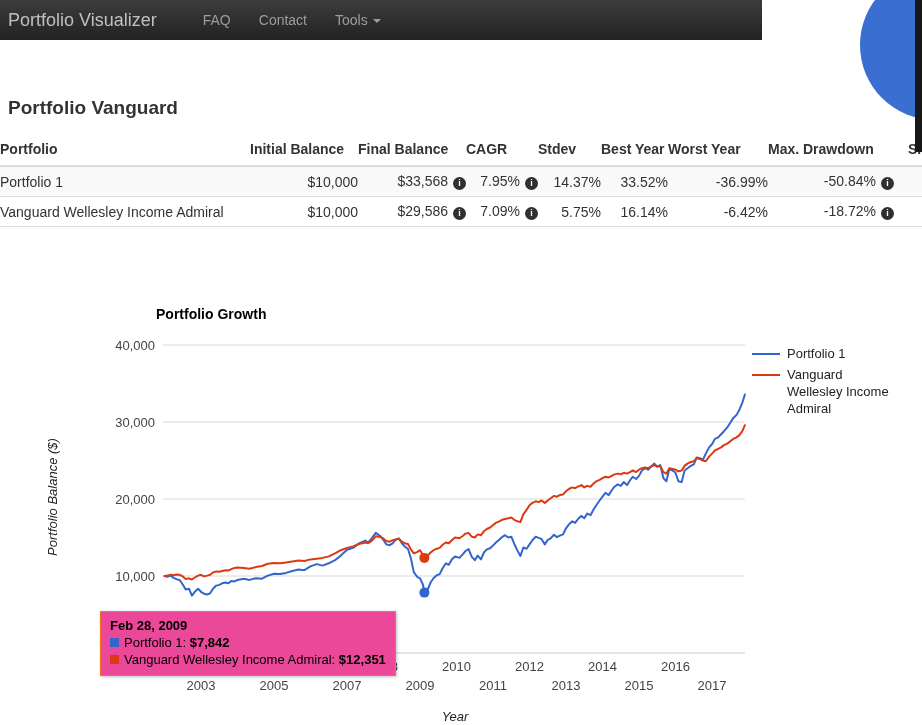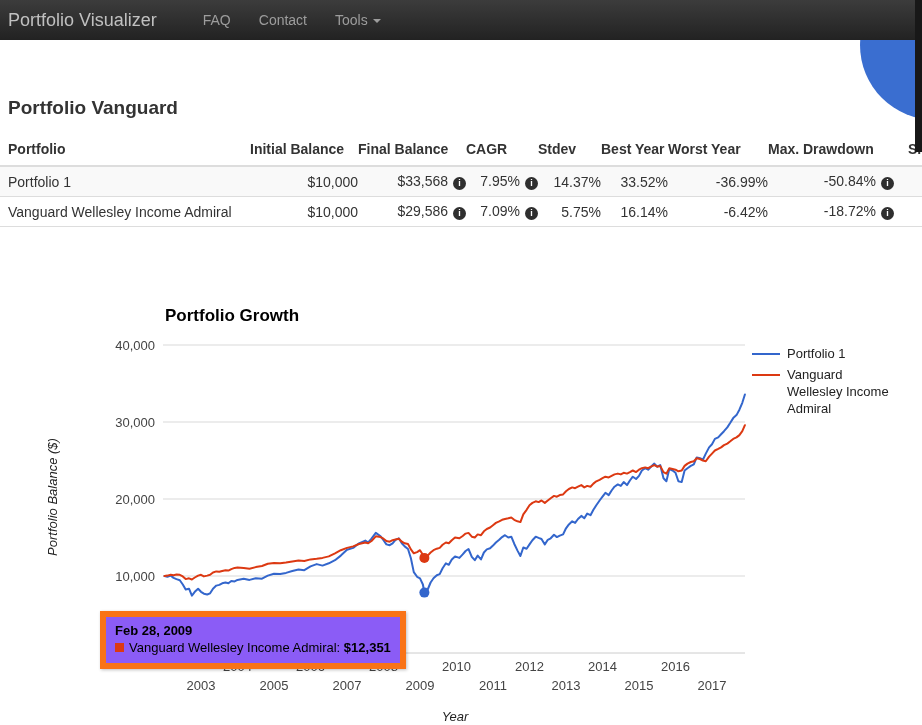--- a/index.html
+++ b/index.html
@@ -4,21 +4,21 @@
 <style>
   * { margin:0; padding:0; box-sizing:border-box; }
   html,body { width:922px; height:725px; }
   body {
     position:relative; overflow:hidden; background:#fff;
     font-family:"Liberation Sans", sans-serif; color:#333;
   }
 
   
   .navbar {
-    position:absolute; left:0; top:0; width:922px; height:40px;
+    position:absolute; left:0; top:0; width:762px; height:40px;
     background:linear-gradient(#3c3c3c,#222); z-index:4;
     display:flex; align-items:center;
   }
   .brand { font-size:18px; color:#c0c0c0; padding:0 10px 0 8px; line-height:40px; cursor:pointer; }
   .nav-items { list-style:none; display:flex; margin-left:22px; }
   .nav-items li { font-size:14px; color:#9d9d9d; padding:0 14px; line-height:40px; cursor:pointer; }
   .caret {
     display:inline-block; width:0; height:0; margin-left:5px; vertical-align:middle;
     border-left:4px solid transparent; border-right:4px solid transparent; border-top:4px solid #9d9d9d;
   }
@@ -30,42 +30,42 @@
   }
   .edge-strip { position:absolute; left:915px; top:0; width:7px; height:152px; background:#181818; z-index:5; }
 
   
   .page-title { position:absolute; left:8px; top:97px; font-size:19px; font-weight:bold; color:#333; }
 
   
   .tbl-wrap { position:absolute; left:0; top:133px; width:922px; overflow:hidden; z-index:2; }
   table { width:954px; border-collapse:collapse; table-layout:fixed; font-size:14px; color:#333; }
   th { text-align:left; font-weight:bold; padding:8px 0; border-bottom:2px solid #ddd; white-space:nowrap; }
-  th.first, td.first { text-align:left; padding-left:8px; }
+  th.first, td.first { text-align:left; }
   th.last { text-align:left; padding-left:14px; }
   td { text-align:right; padding:6px 0; border-bottom:1px solid #ddd; white-space:nowrap; }
   tr.striped td { background:#f9f9f9; }
   .ico {
     display:inline-block; width:13px; height:13px; border-radius:50%;
     background:#2f2f2f; color:#fff; font-size:9px; font-weight:bold;
     text-align:center; line-height:13px; margin-left:5px; cursor:pointer;
   }
 
   
-  .chart-title { position:absolute; left:165px; top:306px; font-size:17px; font-weight:bold; color:#000; z-index:2; }
+  .chart-title { position:absolute; left:156px; top:306px; font-size:14px; font-weight:bold; color:#000; z-index:2; }
   svg.chart { position:absolute; left:0; top:0; z-index:1; pointer-events:none; }
   .legend { position:absolute; left:752px; top:345px; width:160px; font-size:13px; color:#222; z-index:2; }
   .leg-item { display:flex; margin-bottom:4px; line-height:17px; }
   .leg-swatch { width:28px; height:2px; margin:8px 7px 0 0; flex:none; }
   .leg-label { max-width:105px; }
 
   
   .tooltip {
     position:absolute; left:100px; top:611px; z-index:9;
-    background:#8b5cf6; border:6px solid #f97316; box-shadow:1px 1px 3px rgba(0,0,0,.25);
+    background:#ec4899; border:1px solid #f97316; box-shadow:1px 1px 3px rgba(0,0,0,.25);
     padding:5px 9px 7px 9px; font-size:13px; line-height:17px; white-space:nowrap; color:#000;
   }
   .tt-date { font-weight:bold; }
   .tt-sq { display:inline-block; width:9px; height:9px; margin-right:5px; }
   .tt-val { font-weight:bold; }
 </style>
 </head>
 <body>
 
 <div class="navbar">
@@ -187,15 +187,16 @@
     </div>
     <div class="leg-item">
       <div class="leg-swatch" style="background: rgb(220, 57, 18);"></div>
       <div class="leg-label">Vanguard Wellesley Income Admiral</div>
     </div>
   </div>
 
 <div class="tooltip">
   <div class="tt-date">Feb 28, 2009</div>
   <div>
+      <div><span class="tt-sq" style="background: rgb(51, 102, 204);"></span><span>Portfolio 1: </span><span class="tt-val">$7,842</span></div>
       <div><span class="tt-sq" style="background: rgb(220, 57, 18);"></span><span>Vanguard Wellesley Income Admiral: </span><span class="tt-val">$12,351</span></div>
     </div>
 </div>
 
 </body></html>

